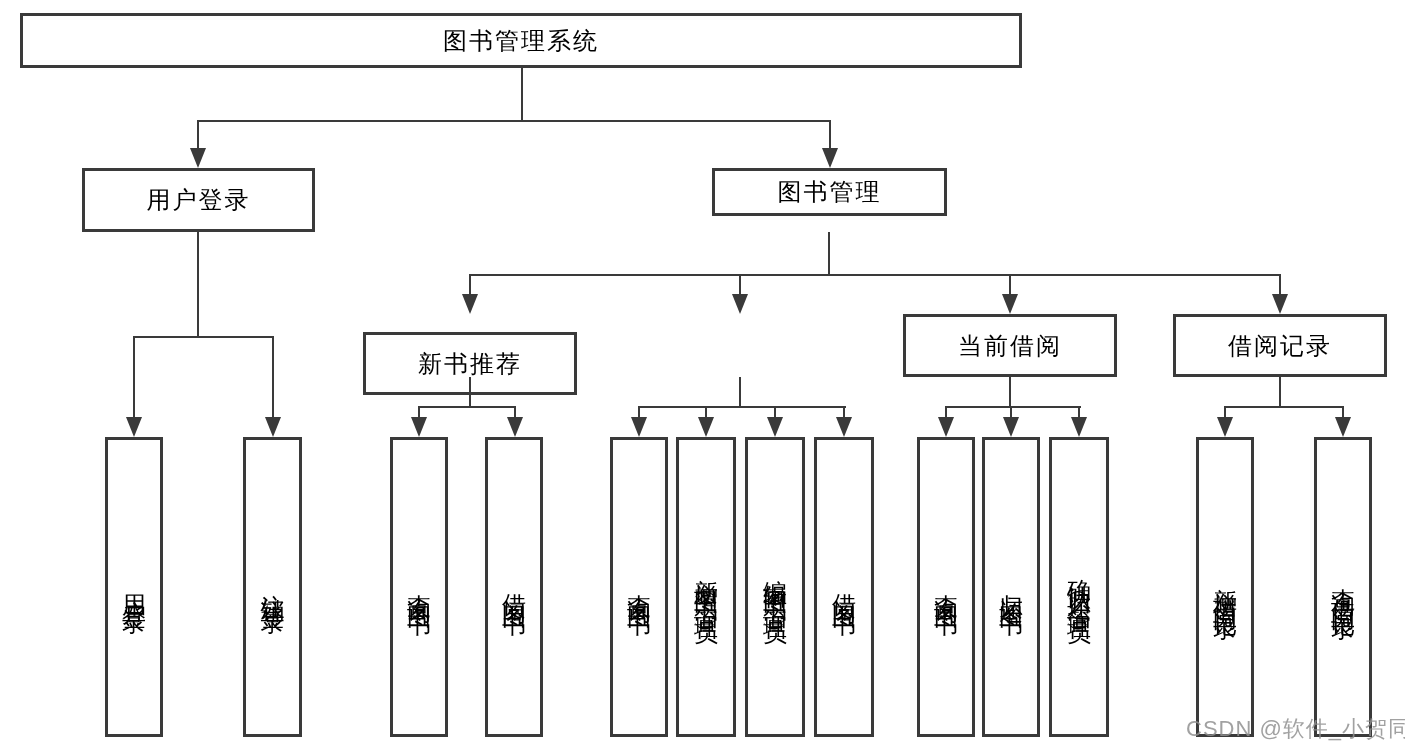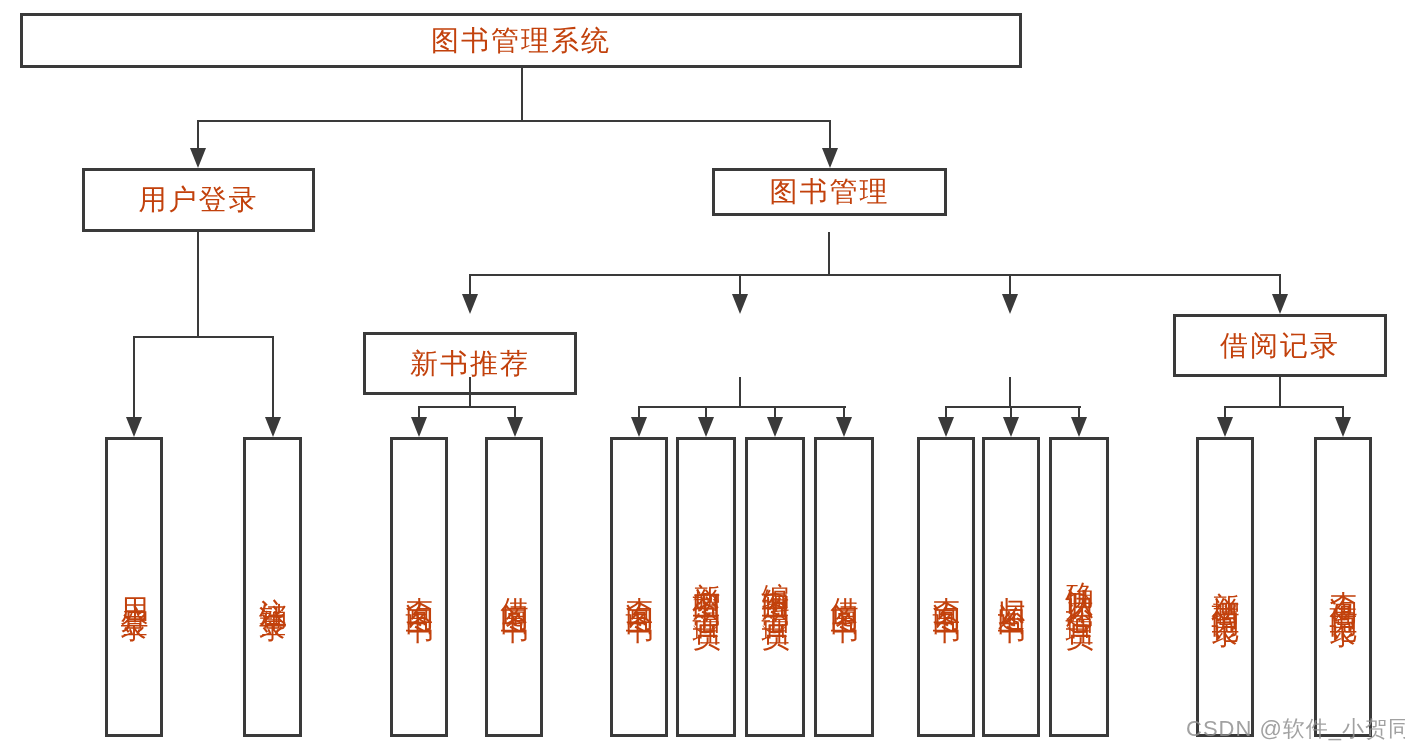--- a/index.html
+++ b/index.html
@@ -12,22 +12,22 @@
     overflow: hidden;
   }
   .box {
     position: absolute;
     box-sizing: border-box;
     border: 3px solid #3a3a3a;
     background: #ffffff;
     display: flex;
     align-items: center;
     justify-content: center;
-    color: #c2410c;
-    font-size: 28px;
+    color: #000000;
+    font-size: 24px;
     letter-spacing: 2px;
     white-space: nowrap;
   }
   .leaf {
     writing-mode: vertical-rl;
     text-orientation: mixed;
     letter-spacing: 6px;
     white-space: normal;
     line-height: 1;
   }
@@ -84,20 +84,21 @@
   <div class="vl" style="left:469px;  top:274px; height:22px;"></div>
   <div class="ar" style="left:462px;  top:294px;"></div>
   <div class="vl" style="left:739px;  top:274px; height:22px;"></div>
   <div class="ar" style="left:732px;  top:294px;"></div>
   <div class="vl" style="left:1009px; top:274px; height:22px;"></div>
   <div class="ar" style="left:1002px; top:294px;"></div>
   <div class="vl" style="left:1279px; top:274px; height:22px;"></div>
   <div class="ar" style="left:1272px; top:294px;"></div>
 
   <div class="box" style="left:363px; top:332px; width:214px; height:63px;">新书推荐</div>
+  <div class="box" style="left:903px; top:314px; width:214px; height:63px;">当前借阅</div>
   <div class="box" style="left:1173px; top:314px; width:214px; height:63px;">借阅记录</div>
 
   <div class="vl" style="left:469px; top:377px; height:31px;"></div>
   <div class="hl" style="left:418px; top:406px; width:98px;"></div>
   <div class="vl" style="left:418px; top:406px; height:14px;"></div>
   <div class="ar" style="left:411px; top:417px;"></div>
   <div class="vl" style="left:514px; top:406px; height:14px;"></div>
   <div class="ar" style="left:507px; top:417px;"></div>
 
   <div class="vl" style="left:739px; top:377px; height:31px;"></div>

